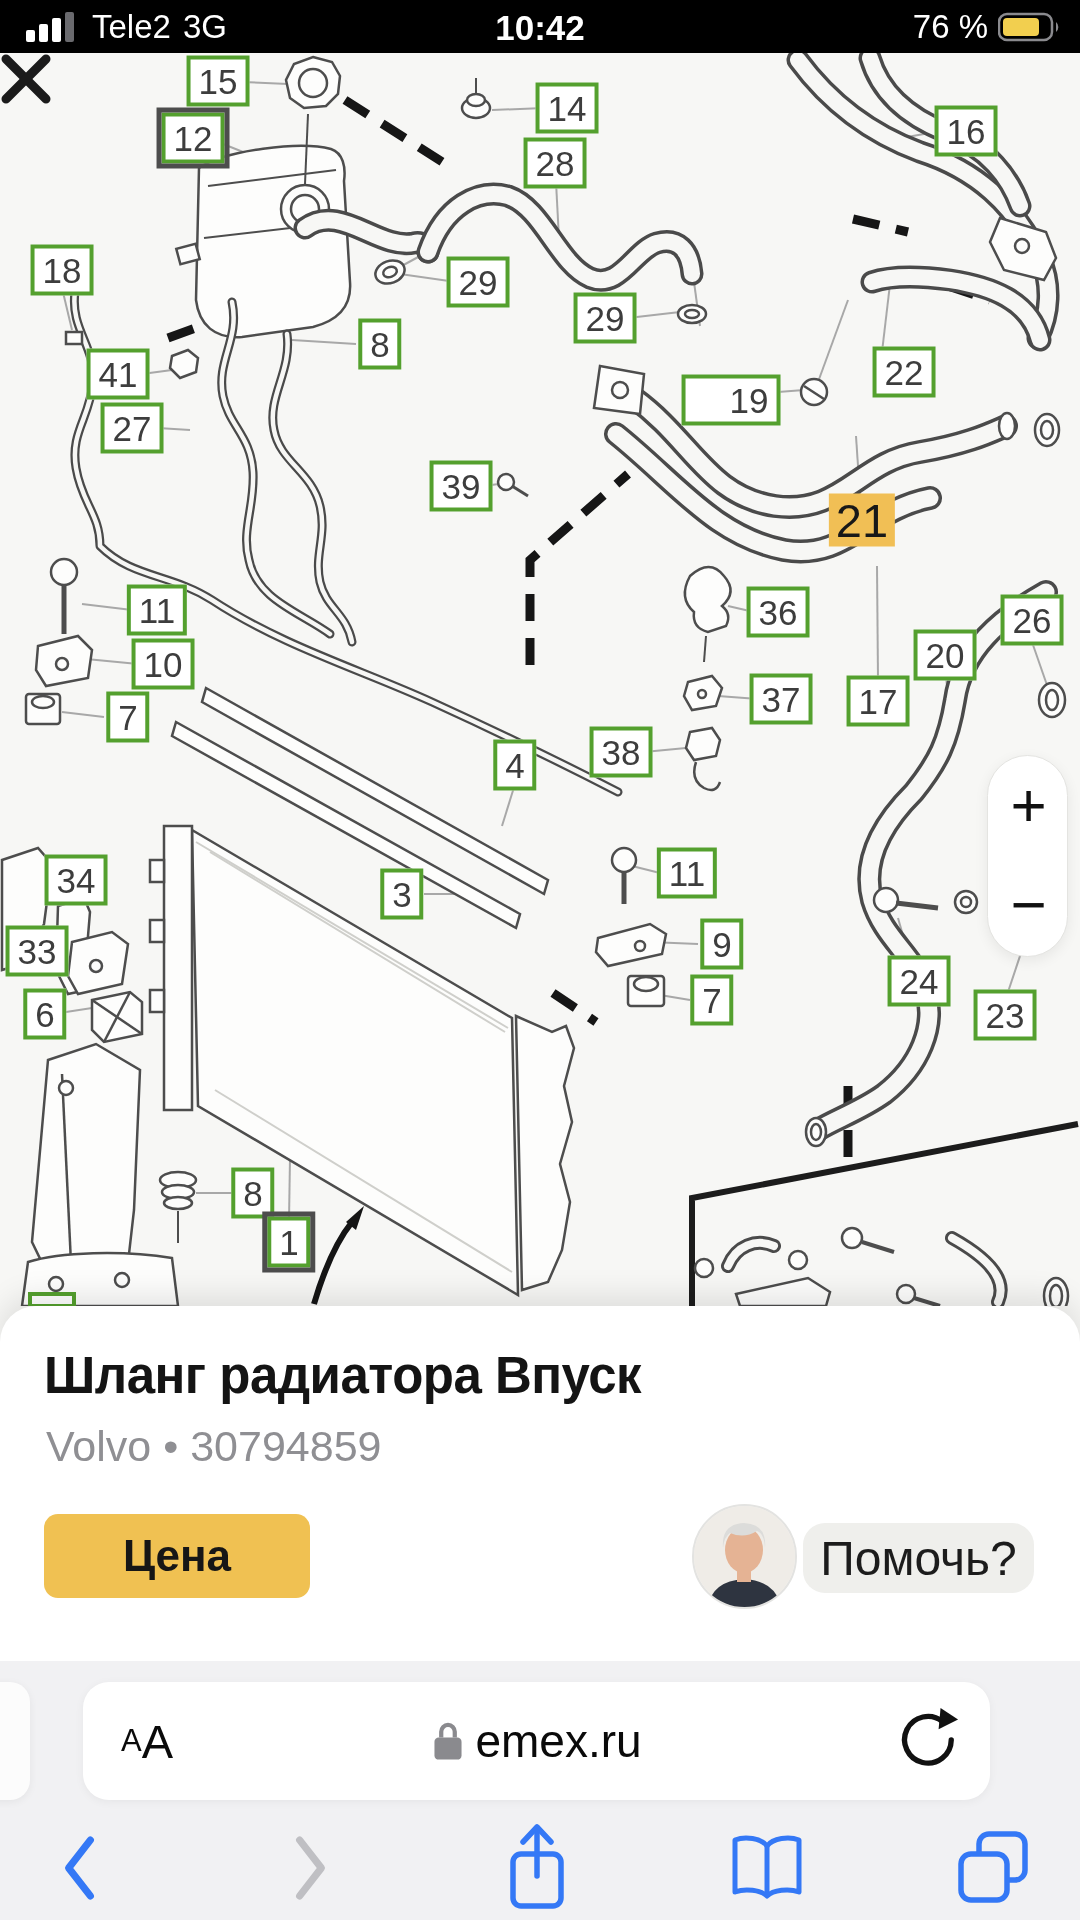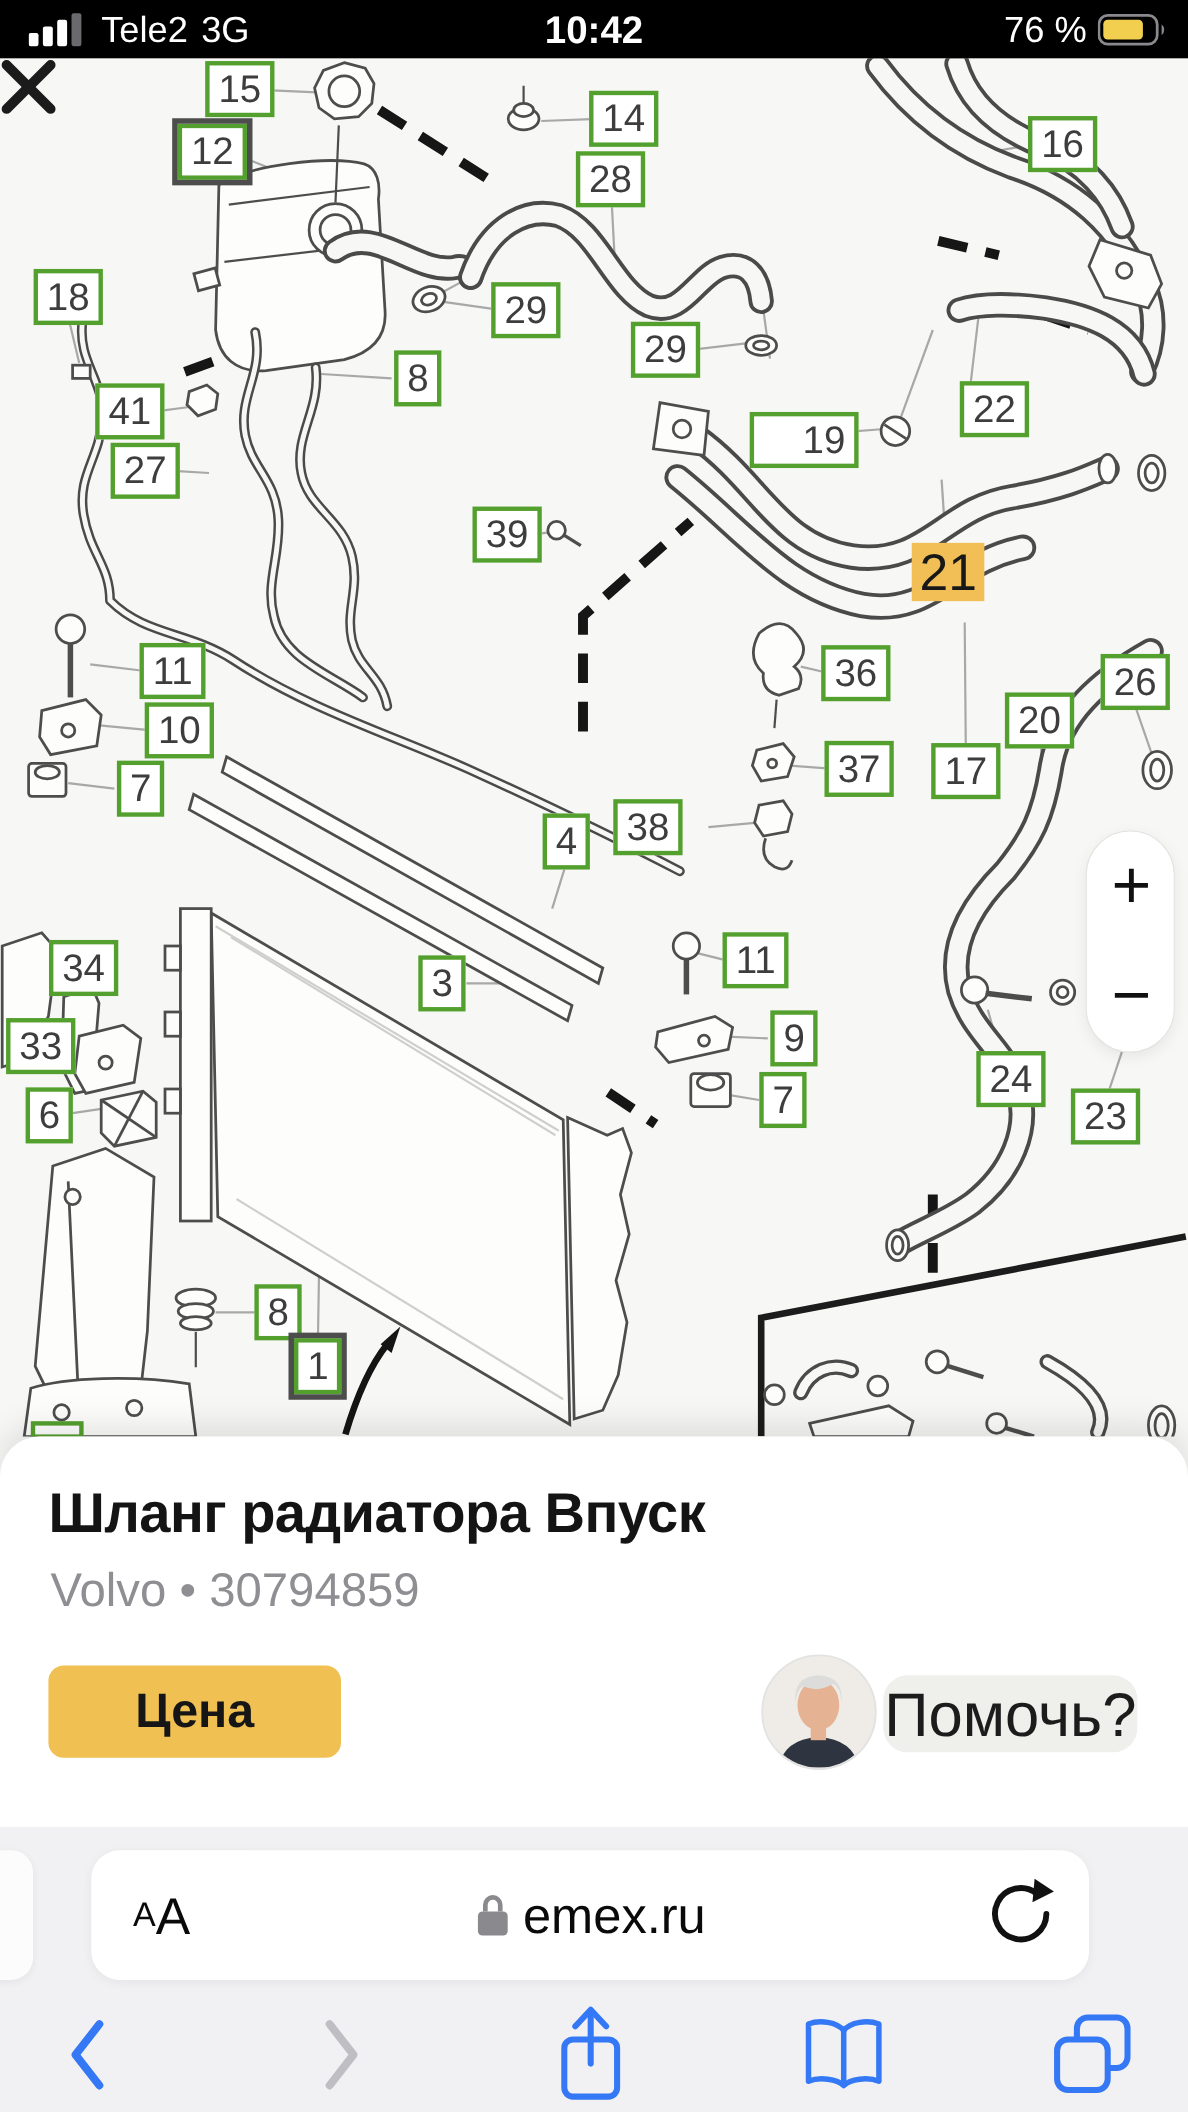--- a/index.html
+++ b/index.html
@@ -34,21 +34,21 @@
   
   .sheet { position:absolute; left:0; top:1306px; width:1080px; height:355px; background:#fff;
            border-radius:36px 36px 0 0; box-shadow:0 -10px 30px rgba(0,0,0,.10); z-index:20; }
   .sheet-title { position:absolute; left:44px; top:40px; font-size:51px; font-weight:700; color:#141414; letter-spacing:-0.5px; }
   .sheet-sub { position:absolute; left:46px; top:116px; font-size:43px; color:#8f8f93; }
   .price-btn { position:absolute; left:44px; top:208px; width:266px; height:84px; background:#f0c152; border-radius:14px;
                display:flex; align-items:center; justify-content:center; font-size:44px; font-weight:700; color:#161616; cursor:pointer; }
   .avatar { position:absolute; left:692px; top:198px; width:105px; height:105px; border-radius:50%;
             border:2px solid #e3e3e1; overflow:hidden; background:#f4f2ef; }
   .help-btn { position:absolute; left:803px; top:217px; width:231px; height:70px; background:#efefec; border-radius:22px;
-              display:flex; align-items:center; justify-content:center; font-size:56px; color:#1c1c1c; cursor:pointer; }
+              display:flex; align-items:center; justify-content:center; font-size:48px; color:#1c1c1c; cursor:pointer; }
 
   
   .chrome { position:absolute; left:0; top:1661px; width:1080px; height:259px; background:#f1f1f3; z-index:30; }
   .peek-card { position:absolute; left:-28px; top:21px; width:58px; height:118px; background:#fcfcfc; border-radius:20px;
                box-shadow:0 2px 8px rgba(0,0,0,.06); }
   .url-card { position:absolute; left:83px; top:21px; width:907px; height:118px; background:#fff; border-radius:26px;
               box-shadow:0 2px 10px rgba(0,0,0,.05); }
   .aa-ctl { position:absolute; left:38px; top:0; height:118px; display:flex; align-items:center; cursor:pointer; color:#0a0a0a; }
   .aa-small { font-size:31px; } .aa-large { font-size:47px; }
   .url-center { position:absolute; left:0; top:0; width:100%; height:118px; display:flex; align-items:center; justify-content:center; gap:10px; cursor:text; }
@@ -337,21 +337,21 @@
         <div class="plabel" style="left: 461px; top: 433px;">39</div>
         <div class="plabel hl" style="left: 862px; top: 467px;">21</div>
         <div class="plabel" style="left: 778px; top: 559px;">36</div>
         <div class="plabel" style="left: 1032px; top: 567px;">26</div>
         <div class="plabel" style="left: 157px; top: 557px;">11</div>
         <div class="plabel" style="left: 163px; top: 611px;">10</div>
         <div class="plabel" style="left: 128px; top: 664px;">7</div>
         <div class="plabel" style="left: 781px; top: 646px;">37</div>
         <div class="plabel" style="left: 878px; top: 648px;">17</div>
         <div class="plabel" style="left: 945px; top: 602px;">20</div>
-        <div class="plabel" style="left: 589px; top: 699px;">38</div>
+        <div class="plabel" style="left: 621px; top: 699px;">38</div>
         <div class="plabel" style="left: 515px; top: 712px;">4</div>
         <div class="plabel" style="left: 76px; top: 827px;">34</div>
         <div class="plabel" style="left: 687px; top: 820px;">11</div>
         <div class="plabel" style="left: 402px; top: 841px;">3</div>
         <div class="plabel" style="left: 37px; top: 898px;">33</div>
         <div class="plabel" style="left: 722px; top: 891px;">9</div>
         <div class="plabel" style="left: 45px; top: 961px;">6</div>
         <div class="plabel" style="left: 712px; top: 947px;">7</div>
         <div class="plabel" style="left: 919px; top: 928px;">24</div>
         <div class="plabel" style="left: 1005px; top: 962px;">23</div>

